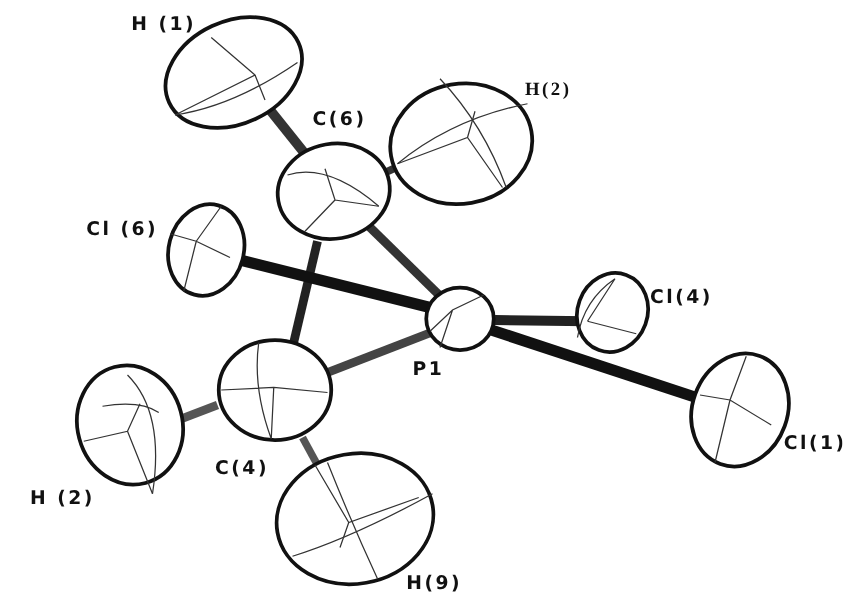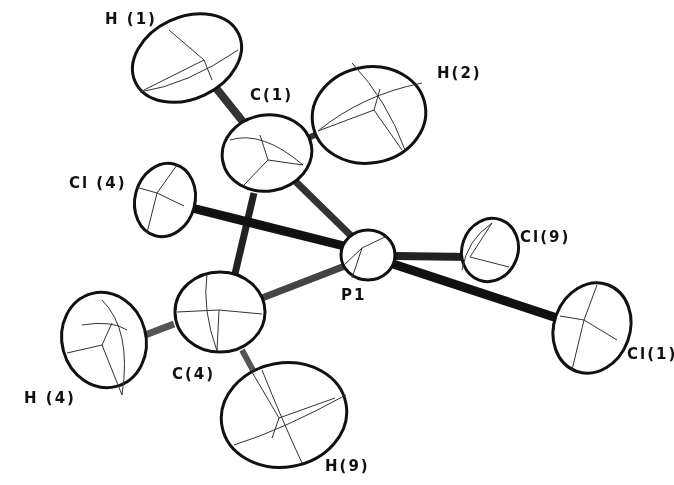--- a/index.html
+++ b/index.html
@@ -88,22 +88,22 @@
 
       <g>
         <ellipse cx="272" cy="415" rx="63" ry="52" transform="rotate(-10 272 415)"></ellipse>
         <path d="M240 372 L267 418 L323 398 M267 418 L260 438" fill="none" stroke="#333" stroke-width="1"></path>
         <path d="M222 445 Q270 430 334 395 M250 370 Q270 420 290 463" fill="none" stroke="#333" stroke-width="1"></path>
       </g>
     </g>
   </svg>
 
   <div class="lbl" style="left:93px;top:10px;">H (1)</div>
-  <div class="lbl" style="left:425px;top:64px;">H(2)</div>
-  <div class="lbl" style="left:238px;top:86px;">C(1)</div>
-  <div class="lbl" style="left:57px;top:174px;">Cl (4)</div>
-  <div class="lbl" style="left:508px;top:228px;">Cl(9)</div>
-  <div class="lbl" style="left:329px;top:286px;">P1</div>
+  <div class="lbl" style="left:408px;top:64px;font-family:Liberation Serif, serif;">H(2)</div>
+  <div class="lbl" style="left:238px;top:86px;">C(6)</div>
+  <div class="lbl" style="left:57px;top:174px;">Cl (6)</div>
+  <div class="lbl" style="left:508px;top:228px;">Cl(4)</div>
+  <div class="lbl" style="left:318px;top:286px;">P1</div>
   <div class="lbl" style="left:615px;top:345px;">Cl(1)</div>
   <div class="lbl" style="left:160px;top:365px;">C(4)</div>
-  <div class="lbl" style="left:12px;top:389px;">H (4)</div>
+  <div class="lbl" style="left:12px;top:389px;">H (2)</div>
   <div class="lbl" style="left:313px;top:457px;">H(9)</div>
 </div>
 
 </body></html>

